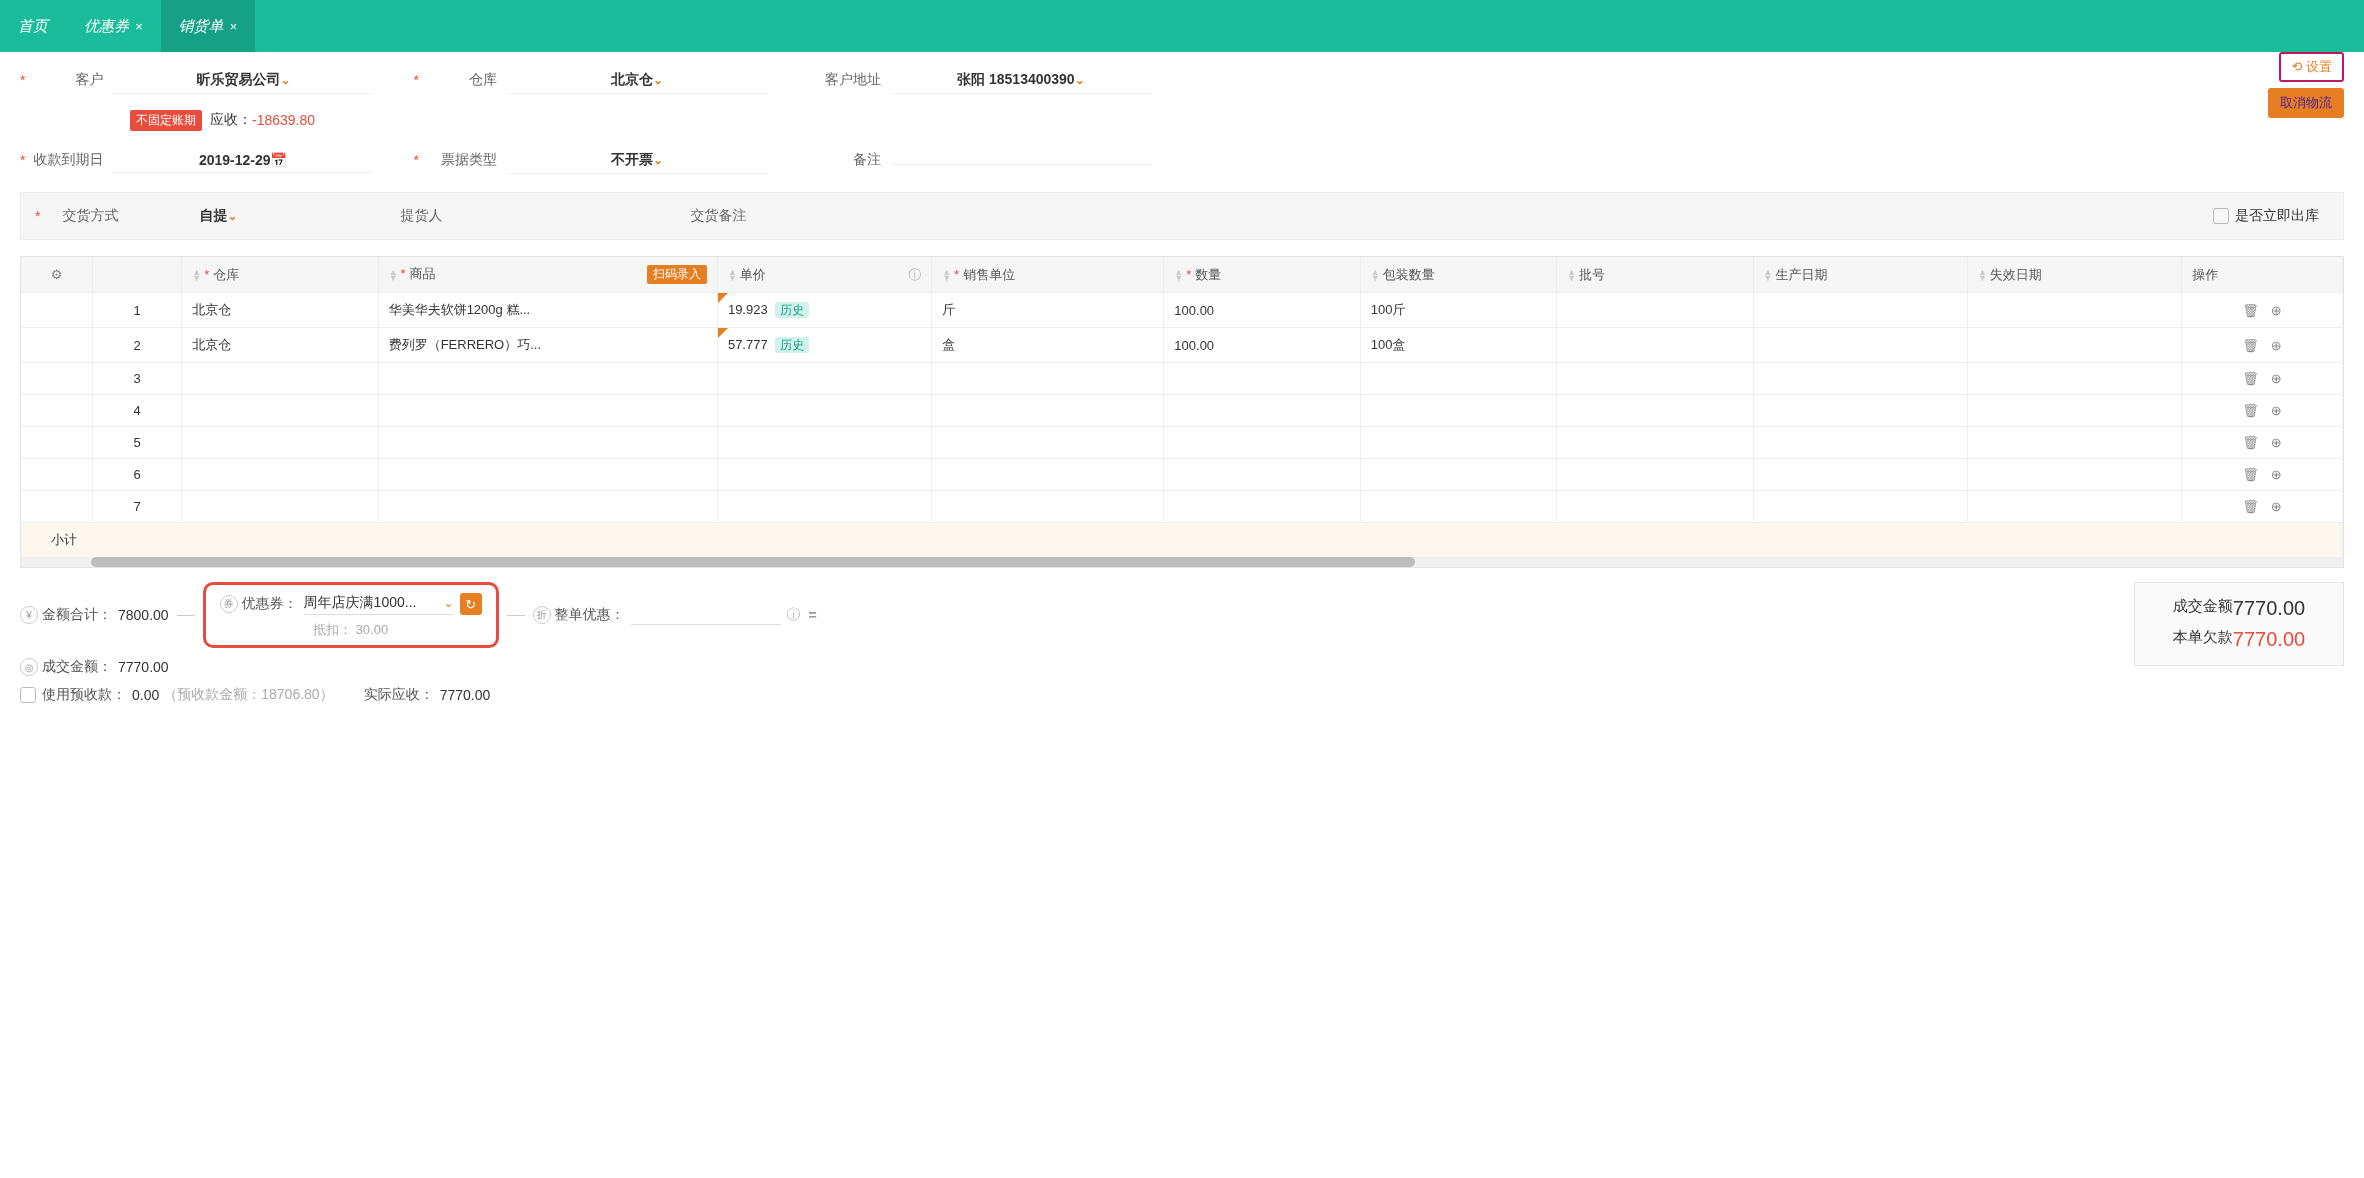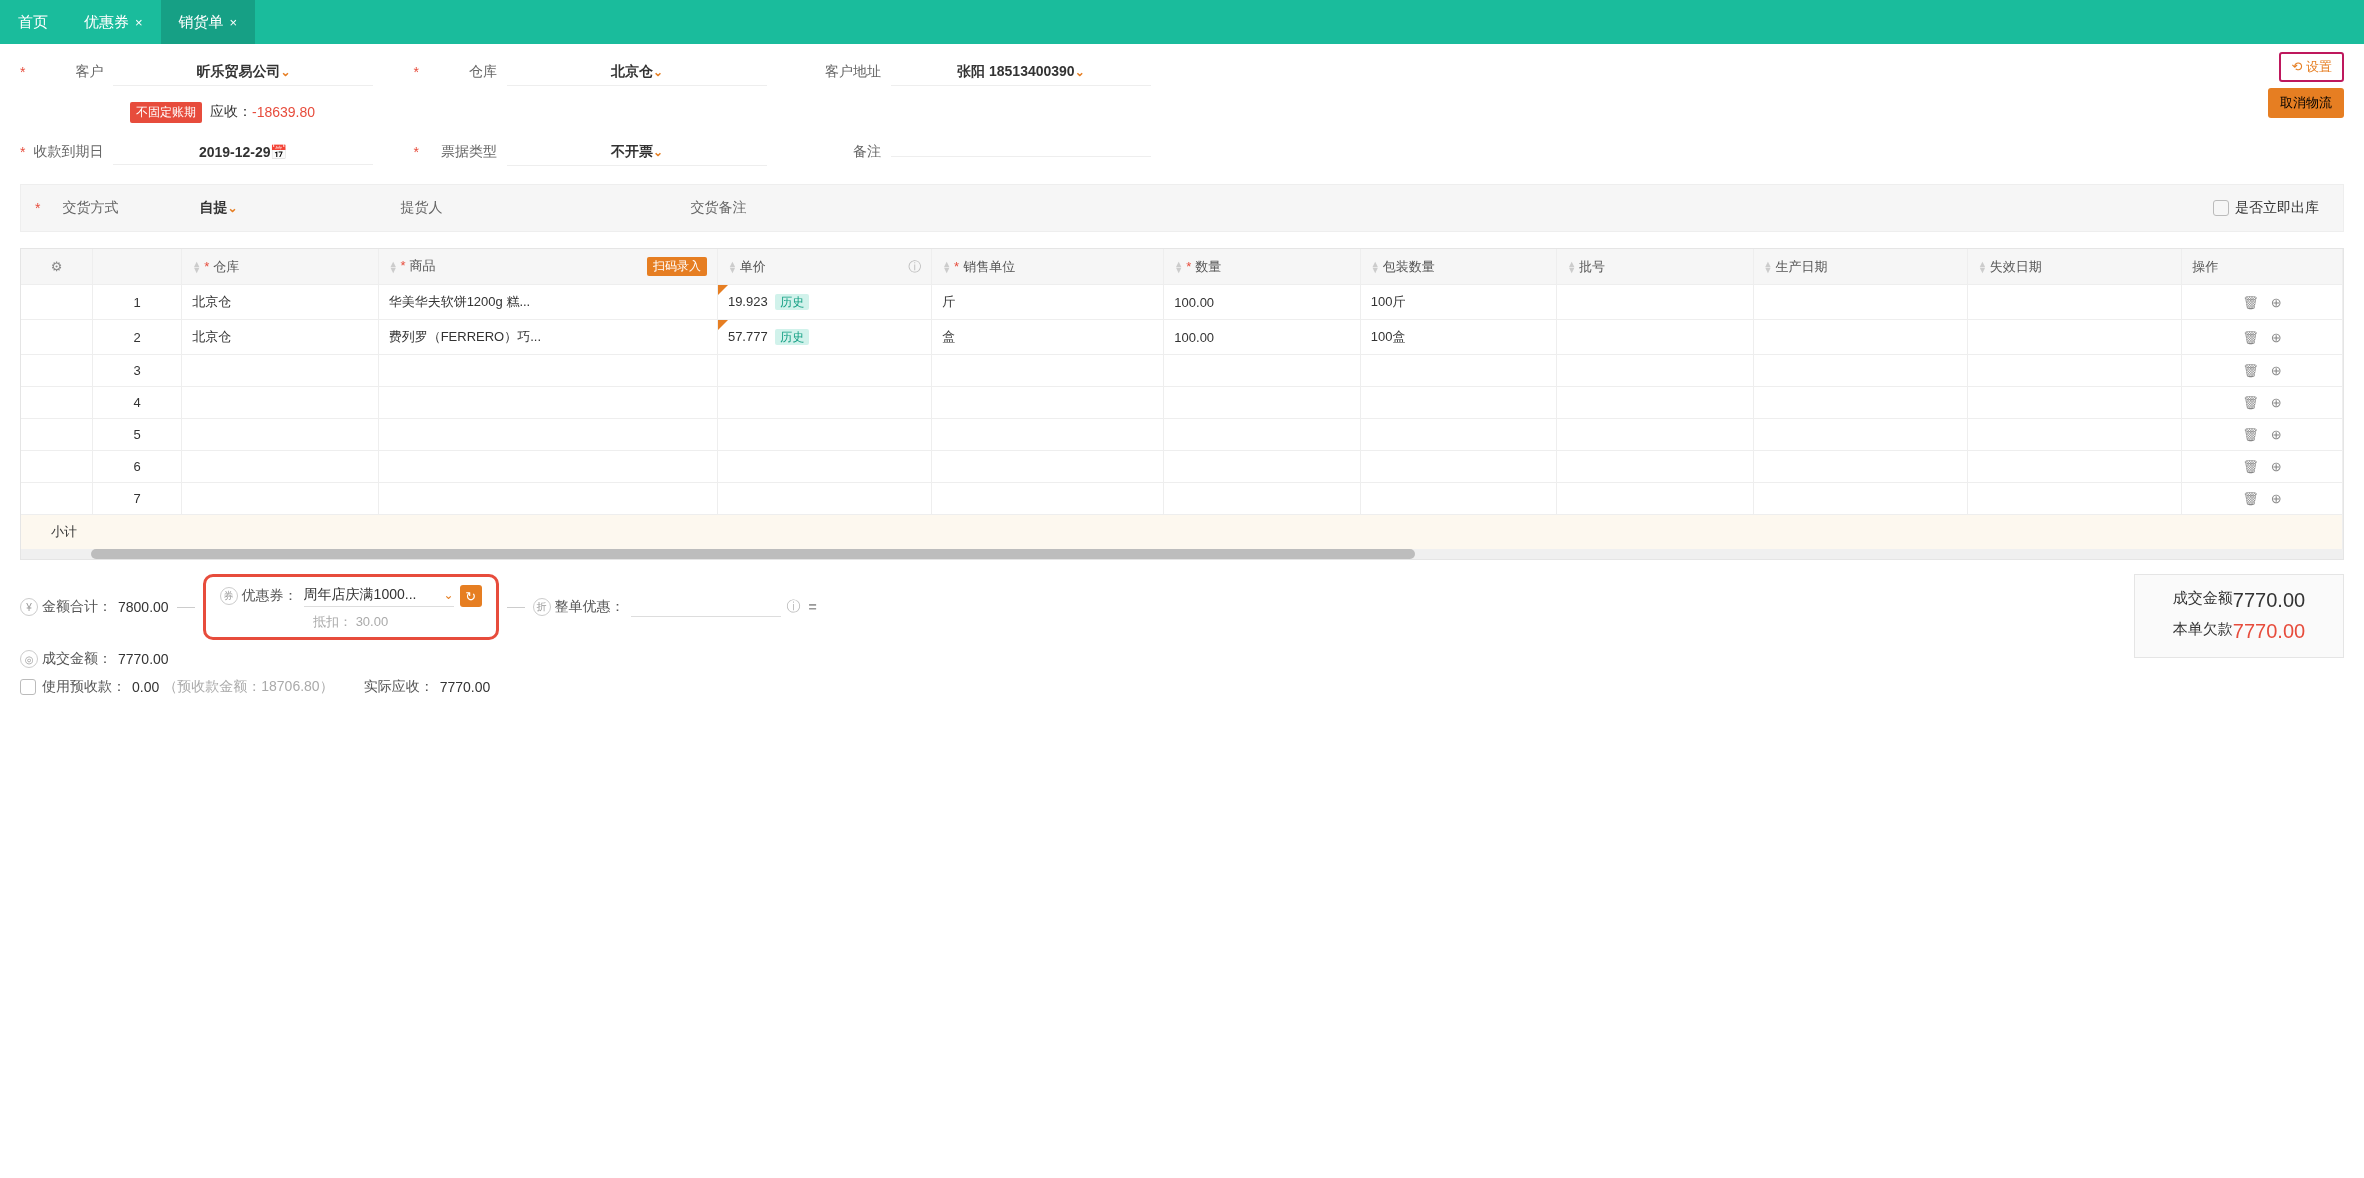--- a/index.html
+++ b/index.html
@@ -1,35 +1,35 @@
 <!DOCTYPE html>
 <html><head>
 <meta charset="utf-8">
 <style>
 * { box-sizing: border-box; margin: 0; padding: 0; }
 body { font-family: -apple-system, "PingFang SC", "Microsoft YaHei", sans-serif; font-size: 14px; color: #333; background: #fff; }
 
-.tabs-bar { background: #1abc9c; height: 44px; display: flex; align-items: stretch; }
+.tabs-bar { background: #1abc9c; height: 52px; display: flex; align-items: stretch; font-style: italic; }
 .tab { padding: 0 18px; display: flex; align-items: center; color: #fff; font-size: 15px; cursor: pointer; position: relative; }
 .tab.active { background: #16a085; }
 .tab .close-x { margin-left: 6px; font-size: 13px; }
 
 .form-area { padding: 8px 20px 0 20px; }
 .form-row { display: flex; align-items: center; min-height: 40px; }
 .form-cell { display: flex; align-items: center; margin-right: 40px; }
 .req { color: #e74c3c; margin-right: 4px; }
 .label { color: #666; min-width: 74px; text-align: right; margin-right: 10px; }
 .field-val { min-width: 260px; border-bottom: 1px solid #eee; padding: 4px 0; display: flex; align-items: center; justify-content: center; font-weight: bold; }
 .chev-down { color: #e67e22; font-size: 12px; }
 .dim { color: #aaa; }
 .badge-red { background: #e74c3c; color: #fff; padding: 2px 6px; font-size: 12px; border-radius: 2px; margin-right: 8px; }
 .receivable { color: #e74c3c; }
 .cal-icon { color: #e67e22; }
 .btn-orange-outline { border: 2px solid #be185d; color: #e67e22; background: #fff; border-radius: 3px; padding: 4px 10px; font-size: 13px; cursor: pointer; }
-.btn-orange { background: #e67e22; color: #000000; border: none; border-radius: 3px; padding: 6px 12px; font-size: 13px; cursor: pointer; }
+.btn-orange { background: #e67e22; color: #4c1d95; border: none; border-radius: 3px; padding: 6px 12px; font-size: 13px; cursor: pointer; }
 .top-right-btns { position: absolute; right: 20px; top: 52px; display: flex; flex-direction: column; gap: 6px; align-items: flex-end; }
 
 .delivery-bar { margin: 12px 20px 0 20px; background: #f6f6f6; border: 1px solid #eee; display: flex; align-items: center; padding: 10px 14px; }
 .delivery-bar .form-cell { margin-right: 60px; }
 .checkbox-box { width: 16px; height: 16px; border: 1px solid #bbb; border-radius: 3px; display: inline-block; margin-right: 6px; vertical-align: middle; }
 
 .table-wrap { margin: 16px 20px 0 20px; border: 1px solid #e5e5e5; }
 table { width: 100%; border-collapse: collapse; table-layout: fixed; }
 th, td { border-right: 1px solid #eee; border-bottom: 1px solid #eee; padding: 8px 10px; font-size: 13px; text-align: left; overflow: hidden; text-overflow: ellipsis; white-space: nowrap; }
 th { background: #f6f6f6; color: #555; font-weight: normal; position: relative; }

